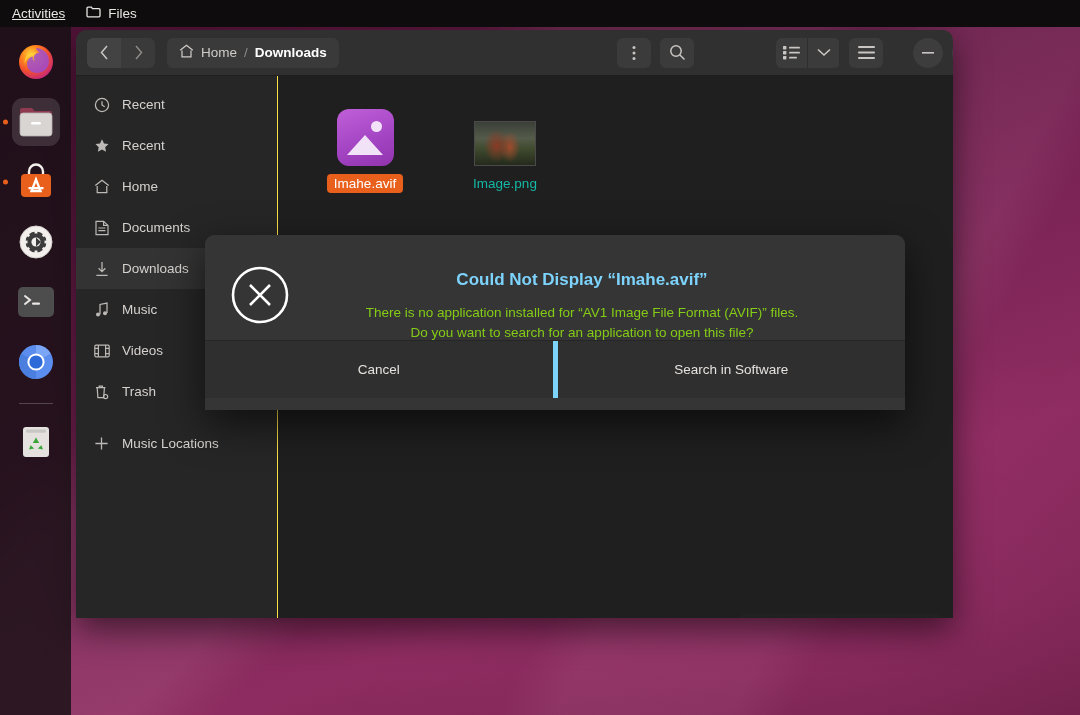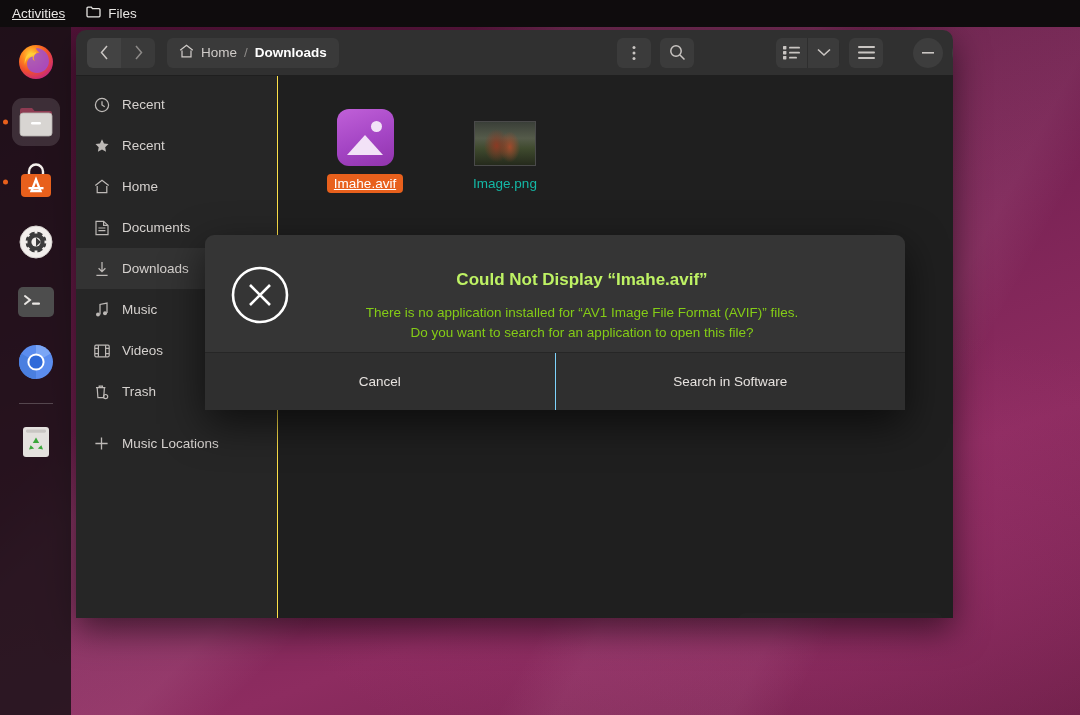--- a/index.html
+++ b/index.html
@@ -130,50 +130,50 @@
                     width: 0; height: 0; border-left: 18px solid transparent;
                     border-right: 18px solid transparent; border-bottom: 20px solid #f2e2f7; }
   .png-thumb {
     width: 62px; height: 45px; border: 1px solid #4a4a4a;
     background:
       radial-gradient(ellipse 30% 55% at 36% 55%, #8a3a24 0%, rgba(138,58,36,0) 70%),
       radial-gradient(ellipse 24% 50% at 58% 58%, #a04a2c 0%, rgba(160,74,44,0) 72%),
       linear-gradient(180deg, #3a3f38 0%, #555b4a 38%, #3f4a2e 62%, #252a1c 100%);
   }
   .fname { margin-top: 8px; font-size: 13.5px; color: #14b8a6; padding: 2px 7px; border-radius: 4px; }
-  .fname.selected { background: #e8601c; color: #ffffff; text-decoration: underline; }
+  .fname.selected { background: #e8601c; color: #ffffff; }
 
   
   #statusbar {
     position: absolute; right: 11px; bottom: -22px;
     background: rgba(34,34,34,0.94); color: #ddd9d6;
     font-size: 13px; padding: 6px 13px; border-radius: 6px;
     z-index: 25;
   }
 
   
   #dialog {
     position: absolute; left: 205px; top: 235px; width: 700px; height: 175px;
     background: #353535; border-radius: 9px 9px 0 0;
     box-shadow: 0 14px 40px rgba(0,0,0,0.6); overflow: hidden; z-index: 30;
   }
   .dlg-body { display: flex; padding: 22px 26px 0 24px; gap: 24px; }
   .dlg-icon { width: 62px; height: 62px; flex-shrink: 0; margin-top: 7px; }
   .dlg-text { flex: 1; text-align: center; padding-right: 30px; }
-  .dlg-title { font-size: 17px; font-weight: bold; color: #bef264; margin: 13px 0 13px; }
+  .dlg-title { font-size: 17px; font-weight: bold; color: #7dd3fc; margin: 13px 0 13px; }
   .dlg-msg { font-size: 13.5px; color: #84cc16; line-height: 1.5; }
   .dlg-actions {
-    position: absolute; bottom: 0; left: 0; width: 700px; height: 58px;
+    position: absolute; bottom: 12px; left: 0; width: 700px; height: 58px;
     display: flex; border-top: 1px solid #262626;
   }
   .dlg-btn {
     flex: 1; display: flex; align-items: center; justify-content: center;
     font-size: 13.5px; color: #e6e2df; background: #2f2f2f; cursor: pointer;
   }
-  .dlg-btn + .dlg-btn { border-left: 1px solid #7dd3fc; }
+  .dlg-btn + .dlg-btn { border-left: 5px solid #7dd3fc; }
 </style>
 </head>
 <body>
 
 <div id="wallpaper"></div>
 
 <div id="topbar">
   <div class="tb-activities">Activities</div>
   <div class="tb-app">
     <span>

